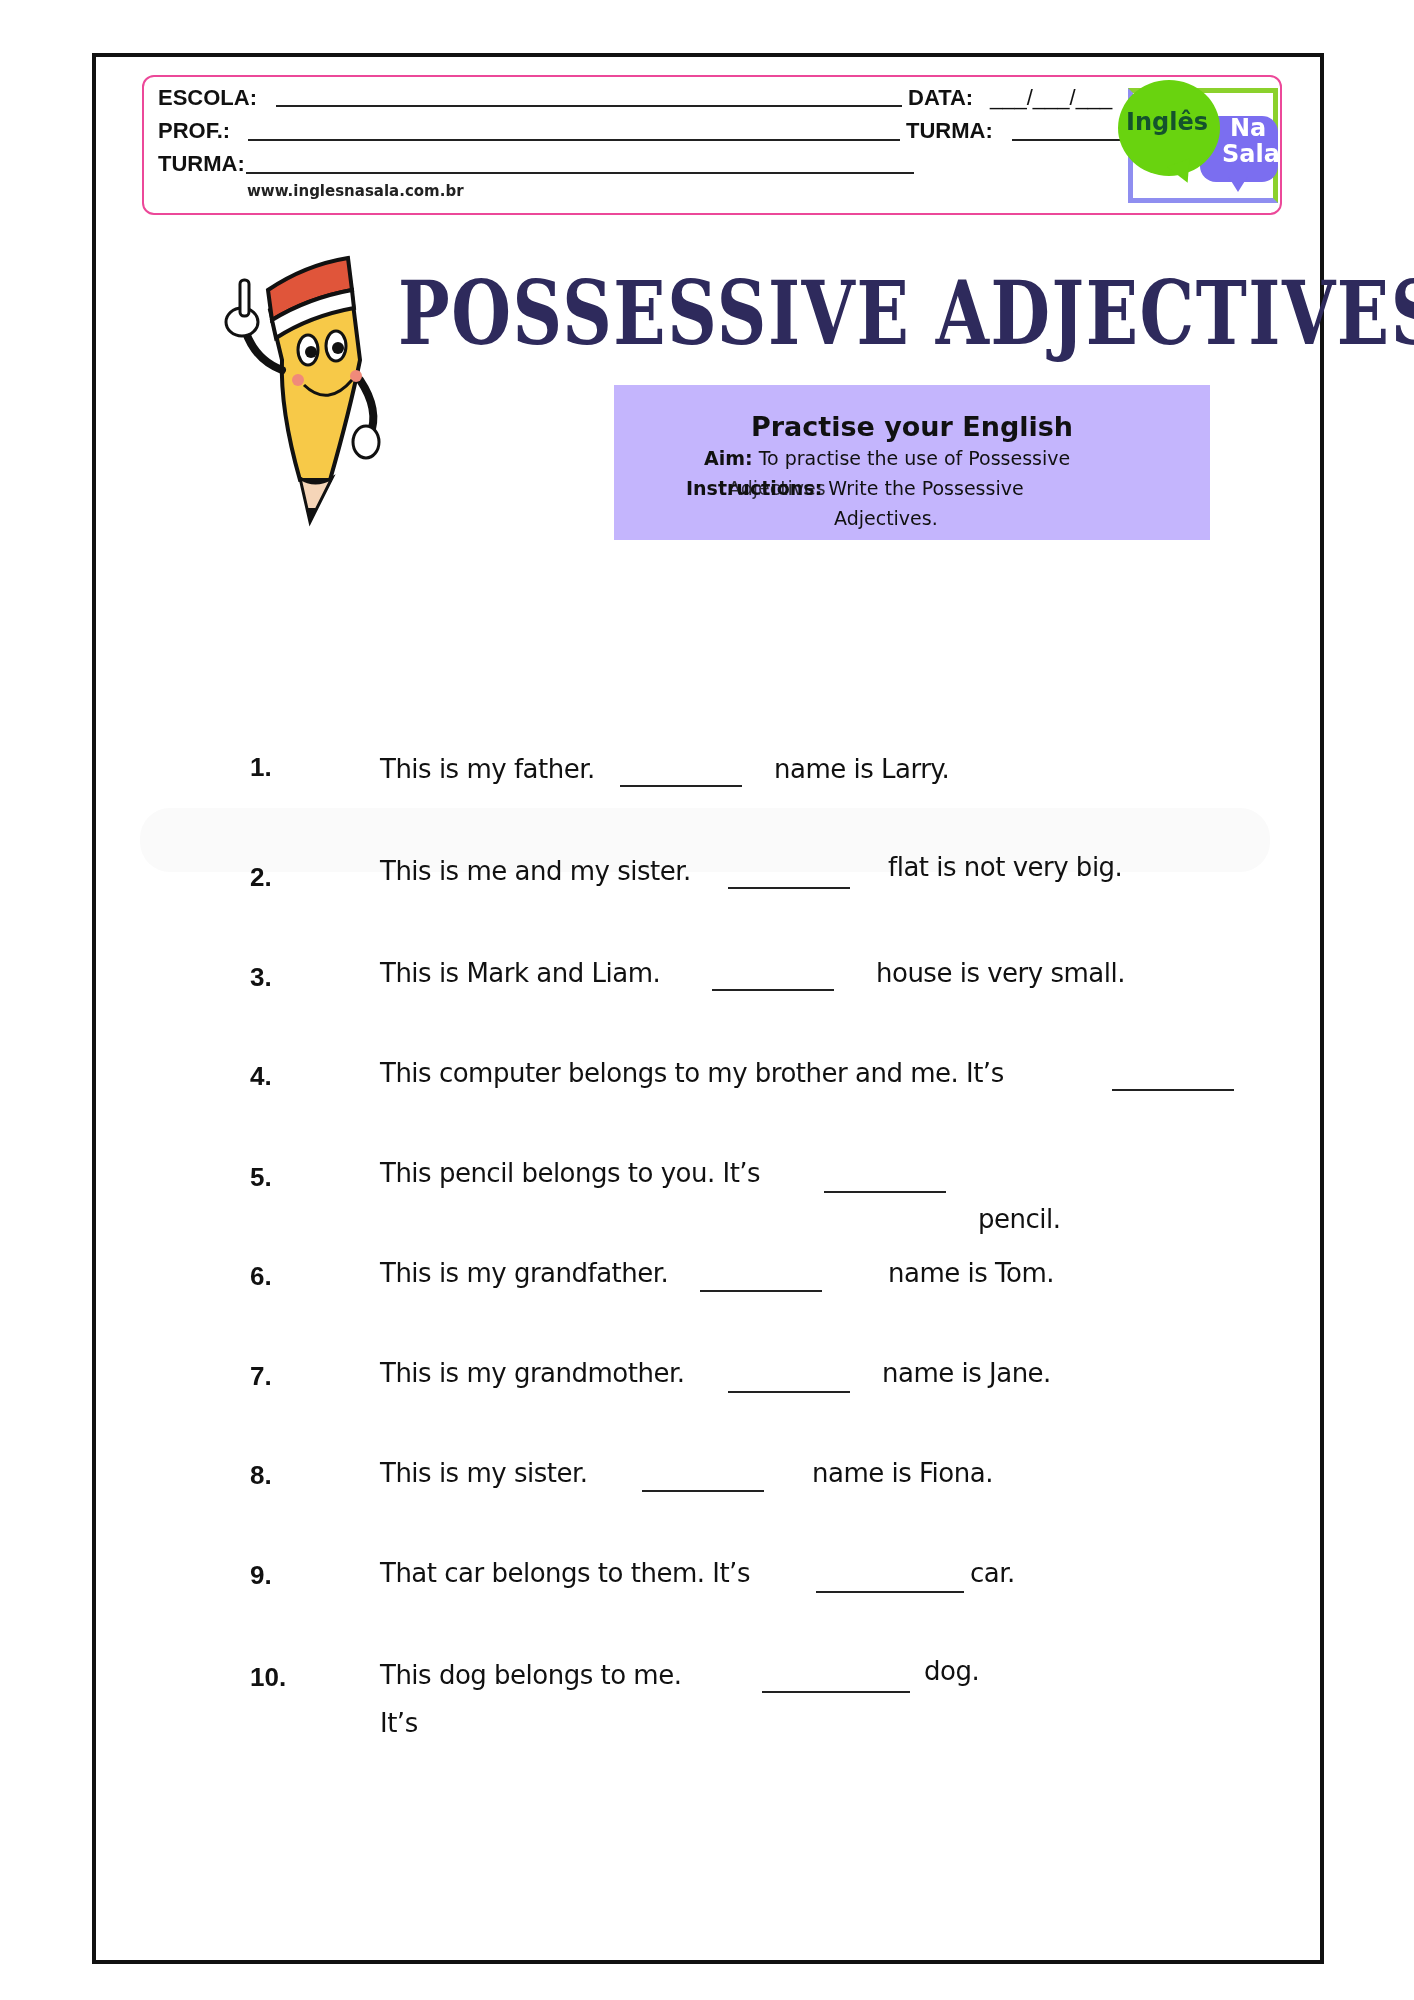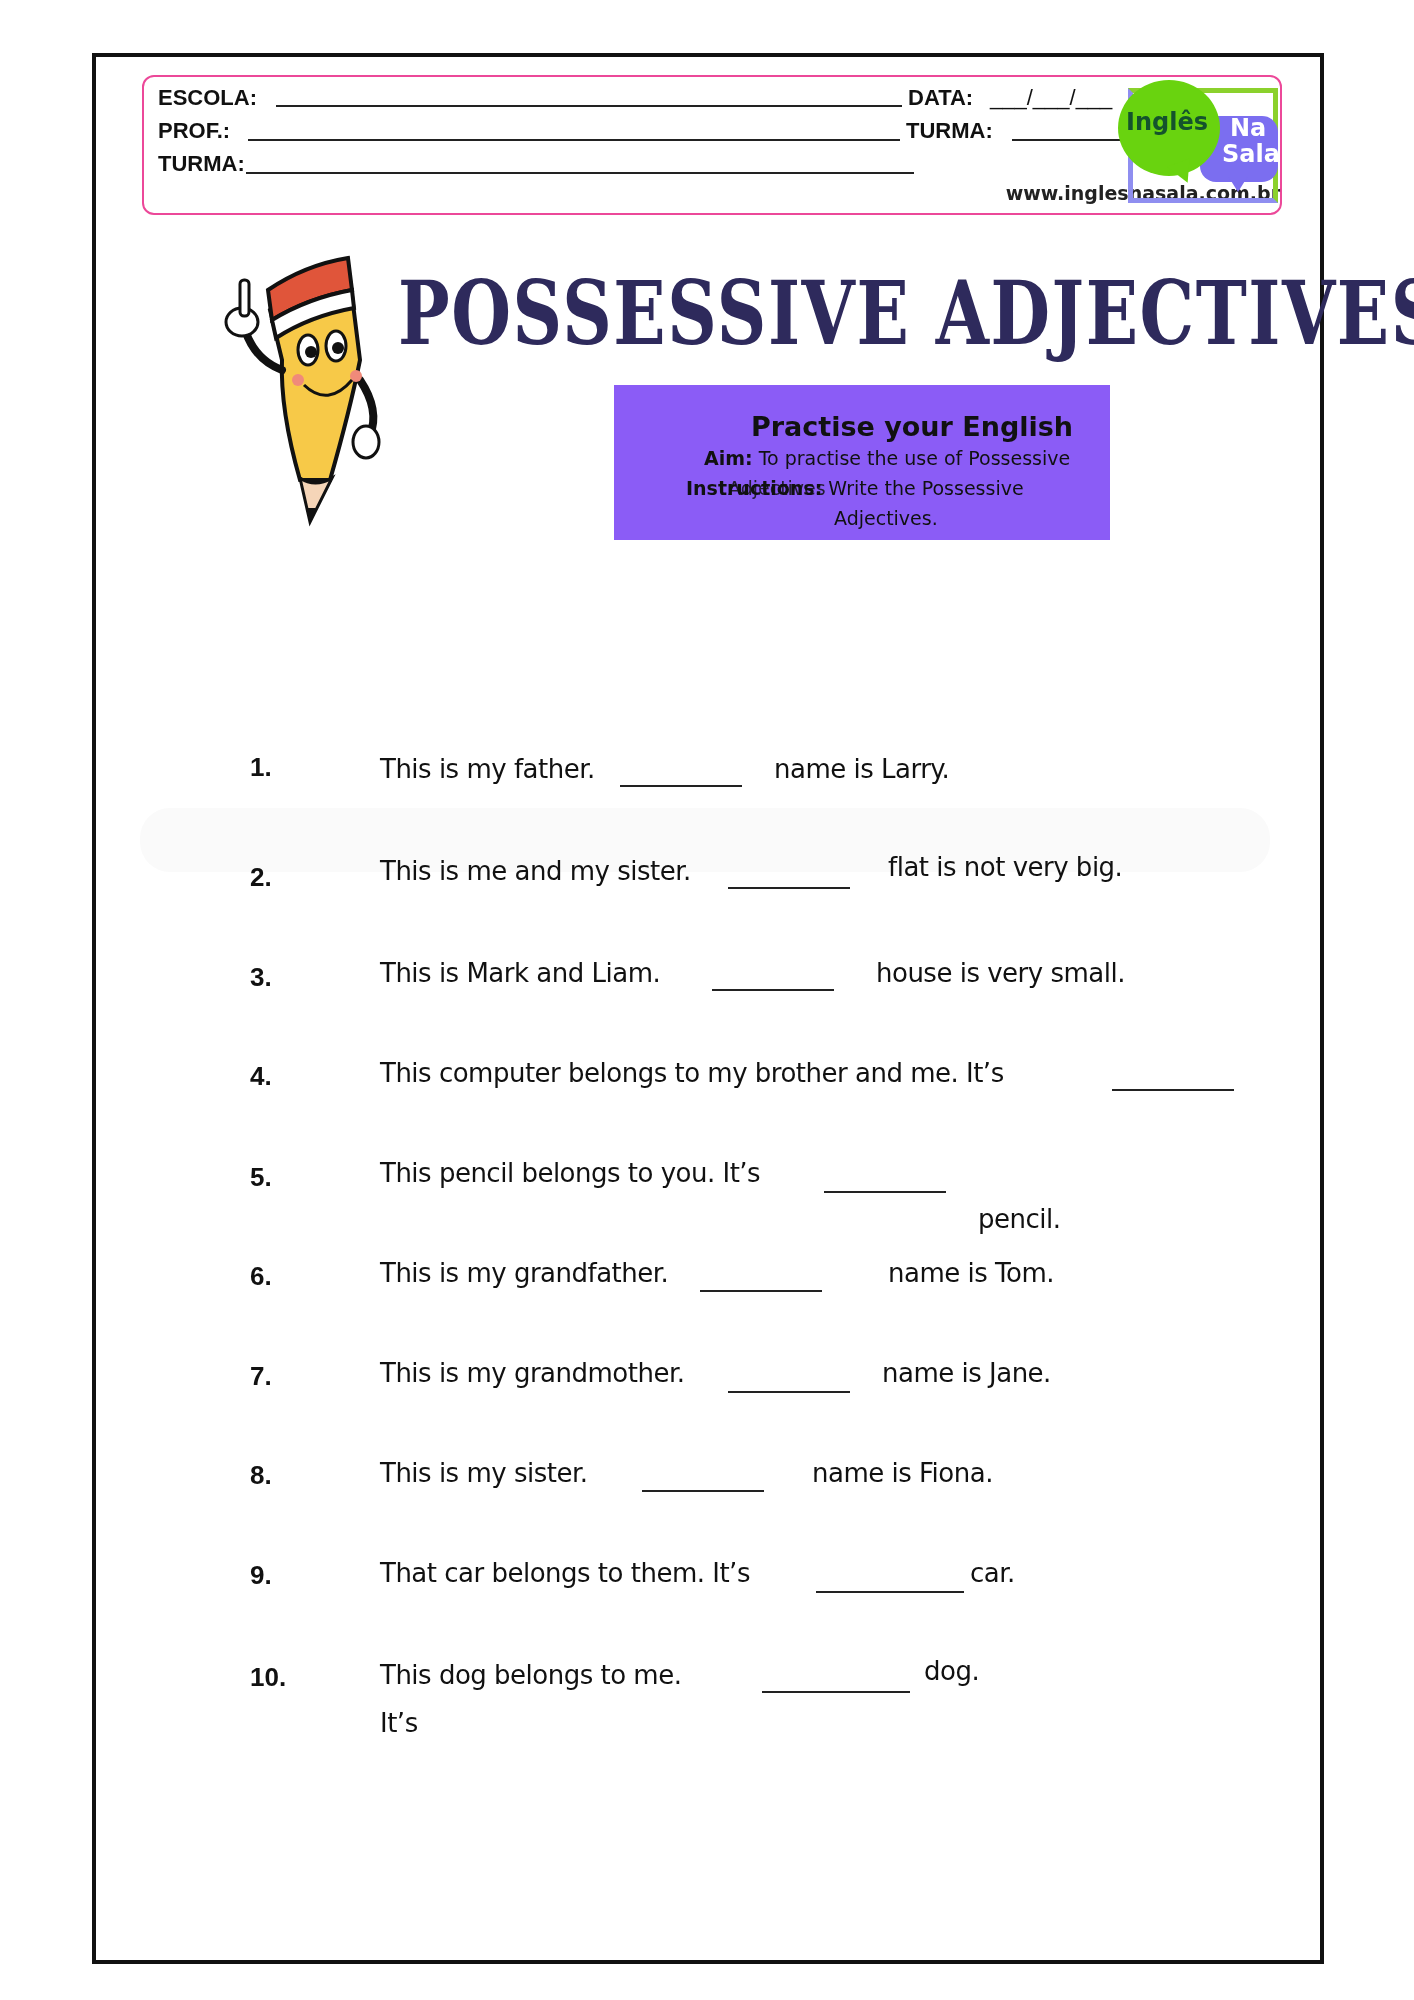--- a/index.html
+++ b/index.html
@@ -4,41 +4,41 @@
 <style>
   html, body { margin:0; padding:0; background:#ffffff; }
   body { width:1414px; height:2000px; position:relative; overflow:hidden; font-family:"Liberation Sans", sans-serif; color:#111; }
 
   .page-border { position:absolute; left:92px; top:53px; width:1224px; height:1903px; border:4px solid #111; box-sizing:content-box; }
 
   
   .header-box { position:absolute; left:142px; top:75px; width:1136px; height:136px; border:2px solid #ec4899; border-radius:12px; }
   .hfield { position:absolute; font-family:"Liberation Sans", sans-serif; font-weight:bold; font-size:22px; color:#111; line-height:26px; }
   .hline { position:absolute; border-bottom:2px solid #222; height:0; }
-  .website { position:absolute; left:0; width:100%; top:105px; text-align:right; font-family:"DejaVu Sans", sans-serif; font-weight:bold; font-size:19px; color:#222; padding-left:64px; box-sizing:border-box; }
+  .website { position:absolute; left:0; width:100%; top:105px; text-align:left; font-family:"DejaVu Sans", sans-serif; font-weight:bold; font-size:15px; color:#222; padding-left:103px; box-sizing:border-box; }
 
   
   .logo { position:absolute; left:1118px; top:78px; width:162px; height:128px; }
   .logo .frame { position:absolute; left:10px; top:10px; width:140px; height:105px; border:5px solid #8bd12c; border-left-color:#8f8ef0; border-bottom-color:#8f8ef0; }
   .logo .green { position:absolute; left:0px; top:2px; width:102px; height:96px; border-radius:50%; background:#69d30f; }
   .logo .green-tail { position:absolute; left:52px; top:84px; width:0; height:0; border-left:14px solid transparent; border-right:10px solid transparent; border-top:22px solid #69d30f; transform:rotate(-20deg); }
   .logo .purple { position:absolute; left:82px; top:38px; width:78px; height:66px; border-radius:16px; background:#7b6ef0; }
   .logo .purple-tail { position:absolute; left:110px; top:98px; width:0; height:0; border-left:10px solid transparent; border-right:10px solid transparent; border-top:16px solid #7b6ef0; }
   .logo .t-ingles { position:absolute; left:8px; top:30px; font-family:"DejaVu Sans", sans-serif; font-weight:bold; font-size:24px; color:#14532d; }
   .logo .t-na { position:absolute; left:112px; top:36px; font-family:"DejaVu Sans", sans-serif; font-weight:bold; font-size:24px; color:#fff; }
   .logo .t-sala { position:absolute; left:104px; top:62px; font-family:"DejaVu Sans", sans-serif; font-weight:bold; font-size:24px; color:#fff; }
 
   
   .mascot { position:absolute; left:210px; top:250px; width:190px; height:280px; }
 
   
   .title { position:absolute; left:398px; top:258px; width:890px; height:110px; font-family:"DejaVu Serif", serif; font-weight:bold; font-size:88px; color:#2e2a5c; letter-spacing:2px; transform:scaleX(0.78); transform-origin:left top; white-space:nowrap; line-height:110px; }
 
   
-  .info-box { position:absolute; left:614px; top:385px; width:496px; height:155px; background:#8b5cf6; }
+  .info-box { position:absolute; left:614px; top:385px; width:596px; height:155px; background:#c4b5fd; }
   .info-title { position:absolute; left:0; width:596px; top:26px; text-align:center; font-family:"DejaVu Sans", sans-serif; font-weight:bold; font-size:27px; color:#111; }
   .info-line { position:absolute; font-family:"DejaVu Sans", sans-serif; font-size:19px; color:#111; white-space:nowrap; }
   .info-line b { font-weight:bold; }
 
   
   .band { position:absolute; left:140px; top:808px; width:1130px; height:64px; background:#fafafa; border-radius:30px; }
 
   
   .ex-num { position:absolute; left:250px; font-family:"Liberation Sans", sans-serif; font-weight:bold; font-size:26px; color:#111; }
   .ex-text { position:absolute; font-family:"DejaVu Sans", sans-serif; font-size:26px; color:#111; white-space:nowrap; letter-spacing:-0.5px; }

